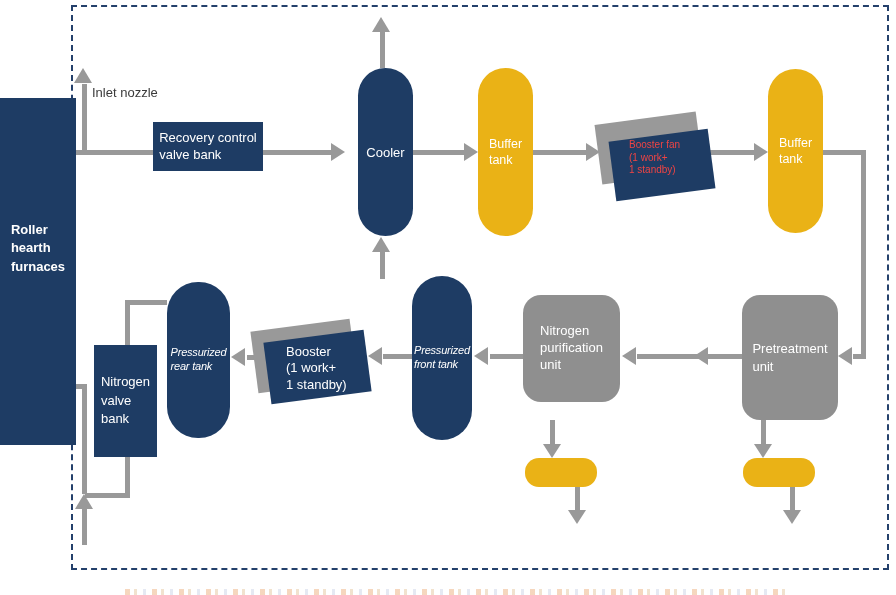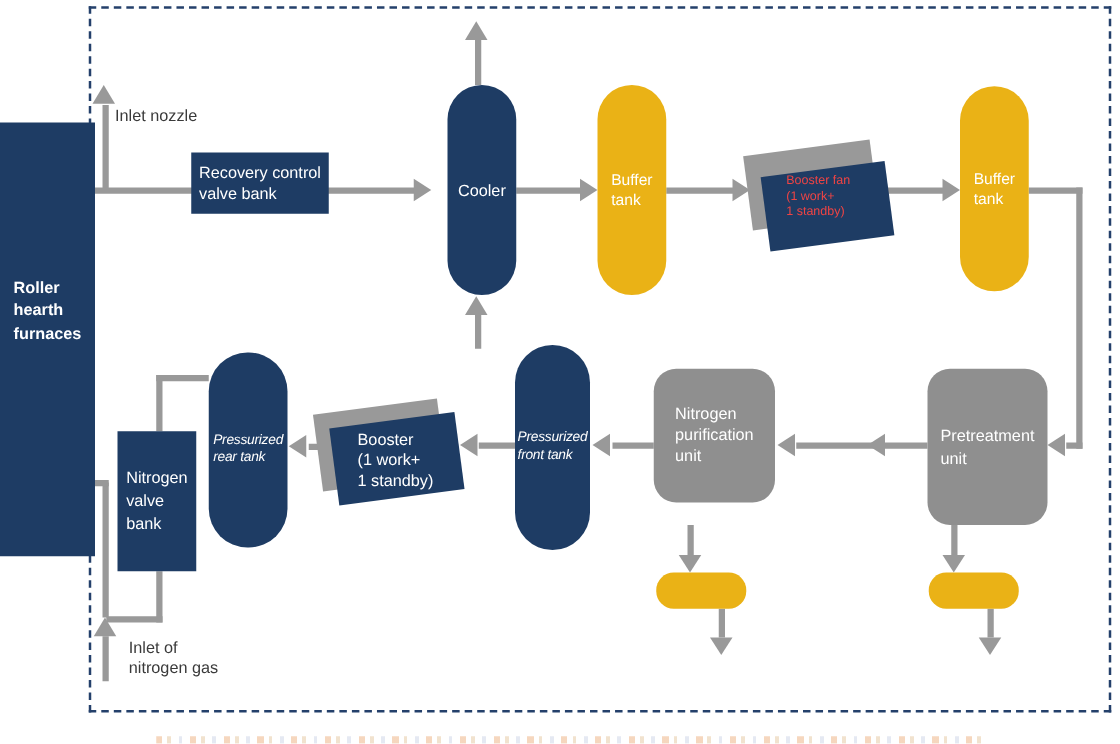--- a/index.html
+++ b/index.html
@@ -165,18 +165,16 @@
   <div class="abs shape-text navy" style="left:94px;top:345px;width:63px;height:112px;font-size:13px;line-height:1.45;">
     <span>Nitrogen
 valve
 bank</span>
   </div>
 
   <div class="abs gold" style="left:525px;top:458px;width:72px;height:29px;border-radius:14px;"></div>
   <div class="abs gold" style="left:743px;top:458px;width:72px;height:29px;border-radius:14px;"></div>
 
   <div class="plain-label" style="left:92px;top:85px;">Inlet nozzle</div>
-  <div class="plain-label" style="left:103px;top:510px;">Inlet of
-nitrogen gas</div>
 
   <div id="caption-crop"></div>
 
 </div>
 
 </body></html>

